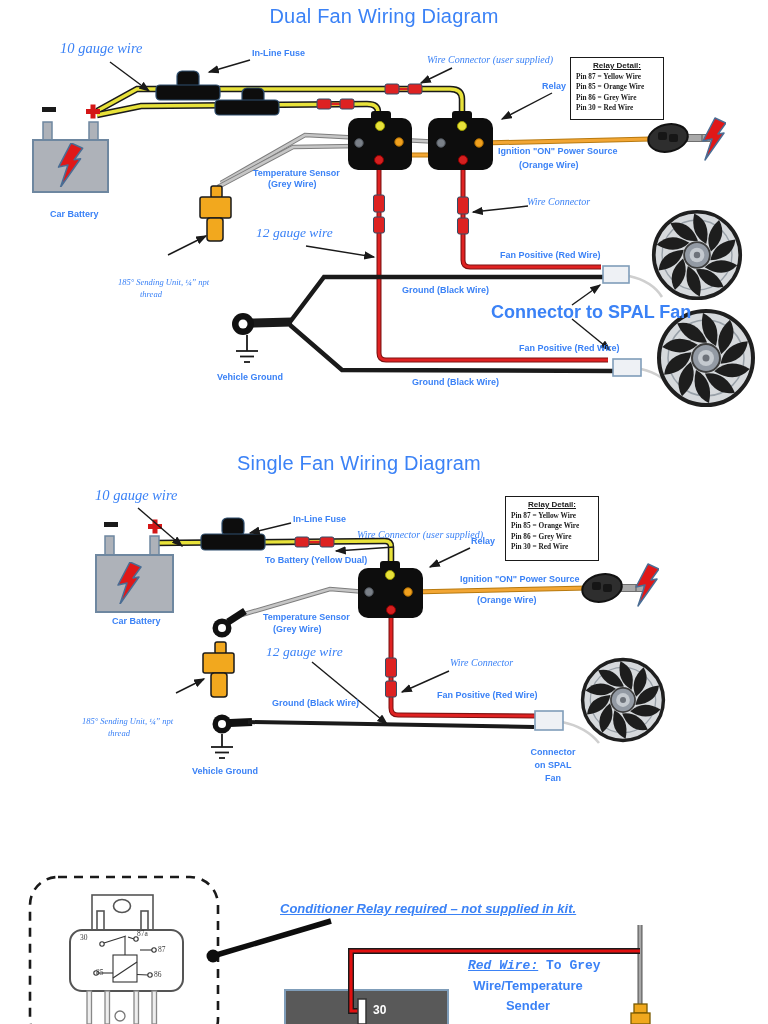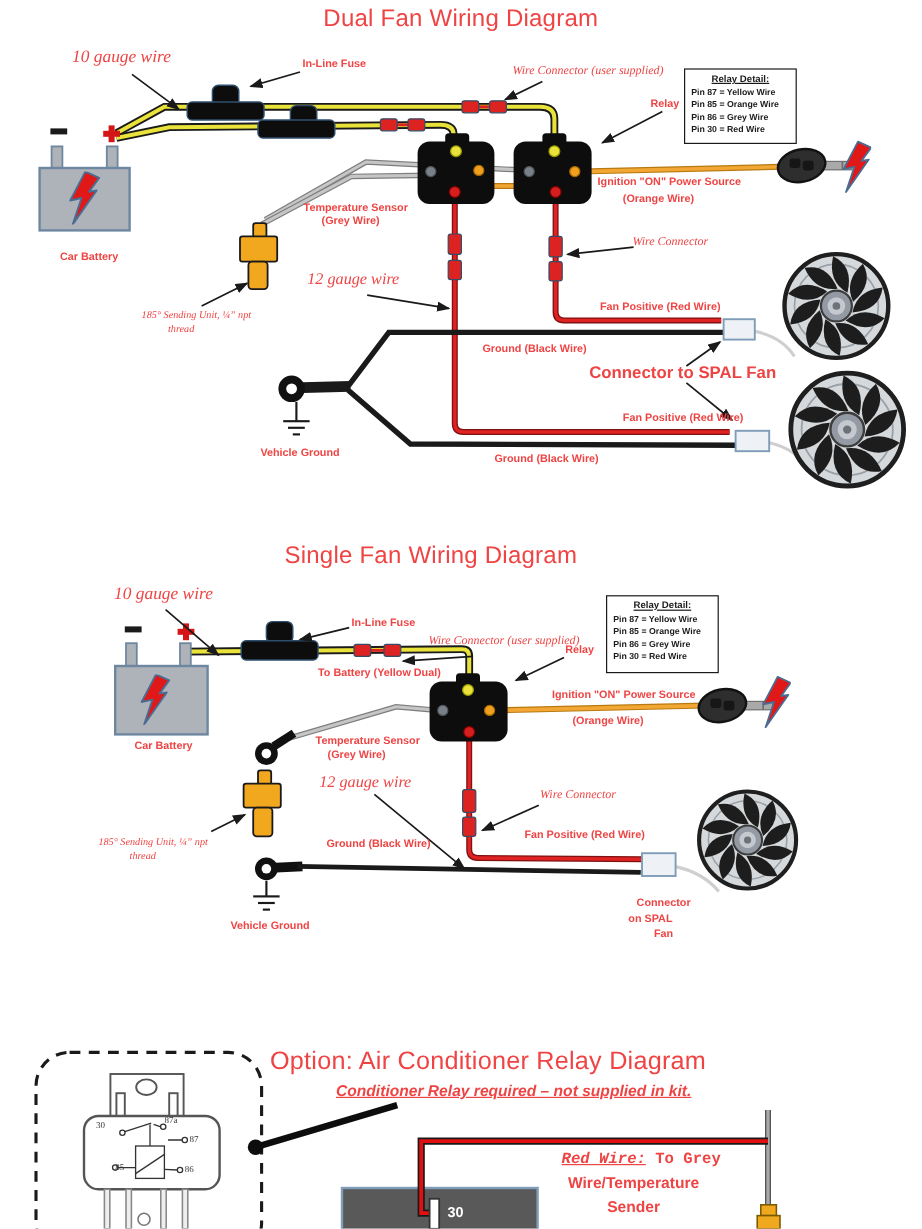--- a/index.html
+++ b/index.html
@@ -1,28 +1,28 @@
 <!DOCTYPE html>
 <html><head>
 <meta charset="utf-8">
 <style>
   html,body{margin:0;padding:0;background:#fff;}
   #page{position:relative;width:768px;height:1024px;background:#fff;overflow:hidden;
         font-family:"Liberation Sans",sans-serif;color:#1a1a1a;}
   #gfx{position:absolute;left:0;top:0;}
-  .L{position:absolute;white-space:nowrap;color:#ef4444;line-height:1.05;}
+  .L{position:absolute;white-space:nowrap;color:#3b82f6;line-height:1.05;}
   .ttl{font-size:20px;font-weight:400;letter-spacing:.2px;}
   .b9{font-size:9px;font-weight:bold;}
-  .b13{font-size:14px;font-weight:bold;}
+  .b13{font-size:18px;font-weight:bold;}
   .it14{font-family:"Liberation Serif",serif;font-style:italic;font-size:14.5px;}
   .it10{font-family:"Liberation Serif",serif;font-style:italic;font-size:10px;}
-  .it8{font-family:"Liberation Serif",serif;font-style:italic;font-size:8.5px;}
+  .it8{font-family:"Liberation Serif",serif;font-style:italic;font-size:8.5px;margin-top:20px;}
   .rdbox{position:absolute;background:#fff;border:1.6px solid #1a1a1a;text-align:center;}
   .rdbox .t{font-size:8px;font-weight:bold;text-decoration:underline;margin-top:3px;}
-  .rdbox .l{font-size:7.3px;font-weight:bold;text-align:left;padding-left:5px;margin-top:1.6px;}
+  .rdbox .l{font-size:7.3px;font-weight:bold;text-align:left;padding-left:5px;margin-top:1.6px;font-family:Liberation Serif, serif;}
   .pin{position:absolute;font-family:"Liberation Serif",serif;font-size:7.5px;color:#3a3a3a;}
   .ctr{text-align:center;}
   .sub{font-size:13px;font-weight:bold;font-style:italic;text-decoration:underline;}
   .note{font-size:13px;font-weight:bold;text-align:center;}
   .note .lead{font-style:italic;text-decoration:underline;}
   .wpin30{position:absolute;font-size:12px;font-weight:bold;color:#fff;}
 </style>
 </head>
 <body>
 
@@ -396,24 +396,23 @@
 <div class="L b9" style="left:273px;top:625px;">(Grey Wire)</div>
 <div class="L b9" style="left:112px;top:617px;">Car Battery</div>
 <div class="L it8" style="left:82px;top:697px;">185° Sending Unit, ¼” npt</div>
 <div class="L it8" style="left:108px;top:709px;">thread</div>
 <div class="L it14" style="left:266px;top:645px;font-size:13.5px;">12 gauge wire</div>
 <div class="L it10" style="left:450px;top:658px;">Wire Connector</div>
 <div class="L b9" style="left:437px;top:691px;">Fan Positive (Red Wire)</div>
 <div class="L b9" style="left:272px;top:699px;">Ground (Black Wire)</div>
 <div class="L b9" style="left:192px;top:767px;">Vehicle Ground</div>
 <div class="L b9 ctr" style="left:523px;top:748px;width:60px;">Connector</div>
-<div class="L b9 ctr" style="left:512px;top:761px;width:60px;">on SPAL</div>
+<div class="L b9 ctr" style="left:523px;top:761px;width:60px;">on SPAL</div>
 <div class="L b9 ctr" style="left:523px;top:774px;width:60px;">Fan</div>
 
-<div class="L ttl ctr" style="left:225px;top:874px;width:360px;font-size:21px;">Option: Air Conditioner Relay Diagram</div>
 <div class="L sub ctr" style="left:280px;top:902px;width:290px;">Conditioner Relay required – not supplied in kit.</div>
 
 <div class="pin" style="left:80px;top:933px;">30</div>
 <div class="pin" style="left:137px;top:929px;">87a</div>
 <div class="pin" style="left:158px;top:945px;">87</div>
 <div class="pin" style="left:96px;top:968px;">85</div>
 <div class="pin" style="left:154px;top:970px;">86</div>
 
 <div class="L note" style="left:468px;top:959px;width:120px;font-family:Liberation Mono, monospace;"><span class="lead">Red Wire:</span><span> To Grey</span></div>
 <div class="L note" style="left:468px;top:979px;width:120px;">Wire/Temperature</div>

